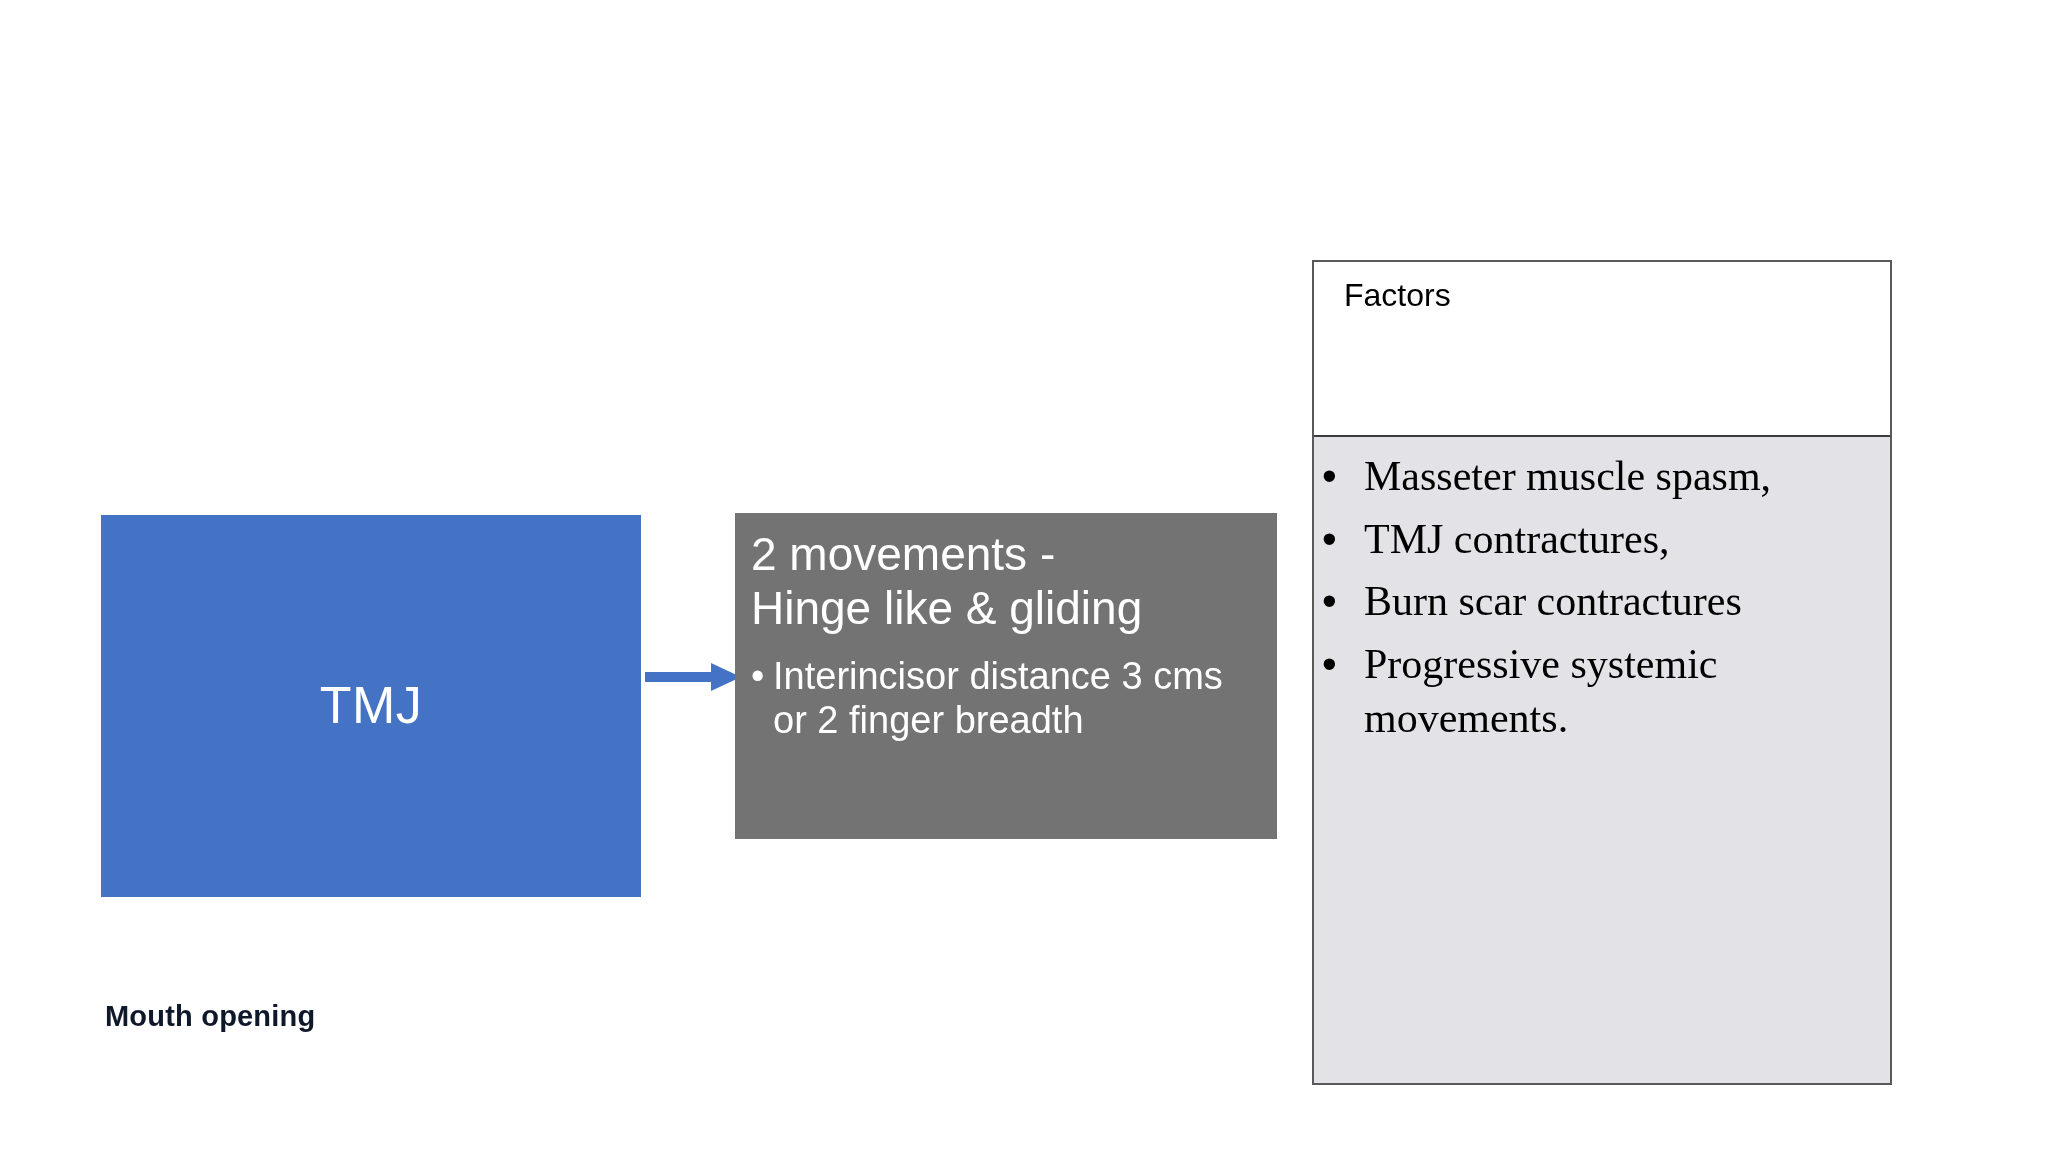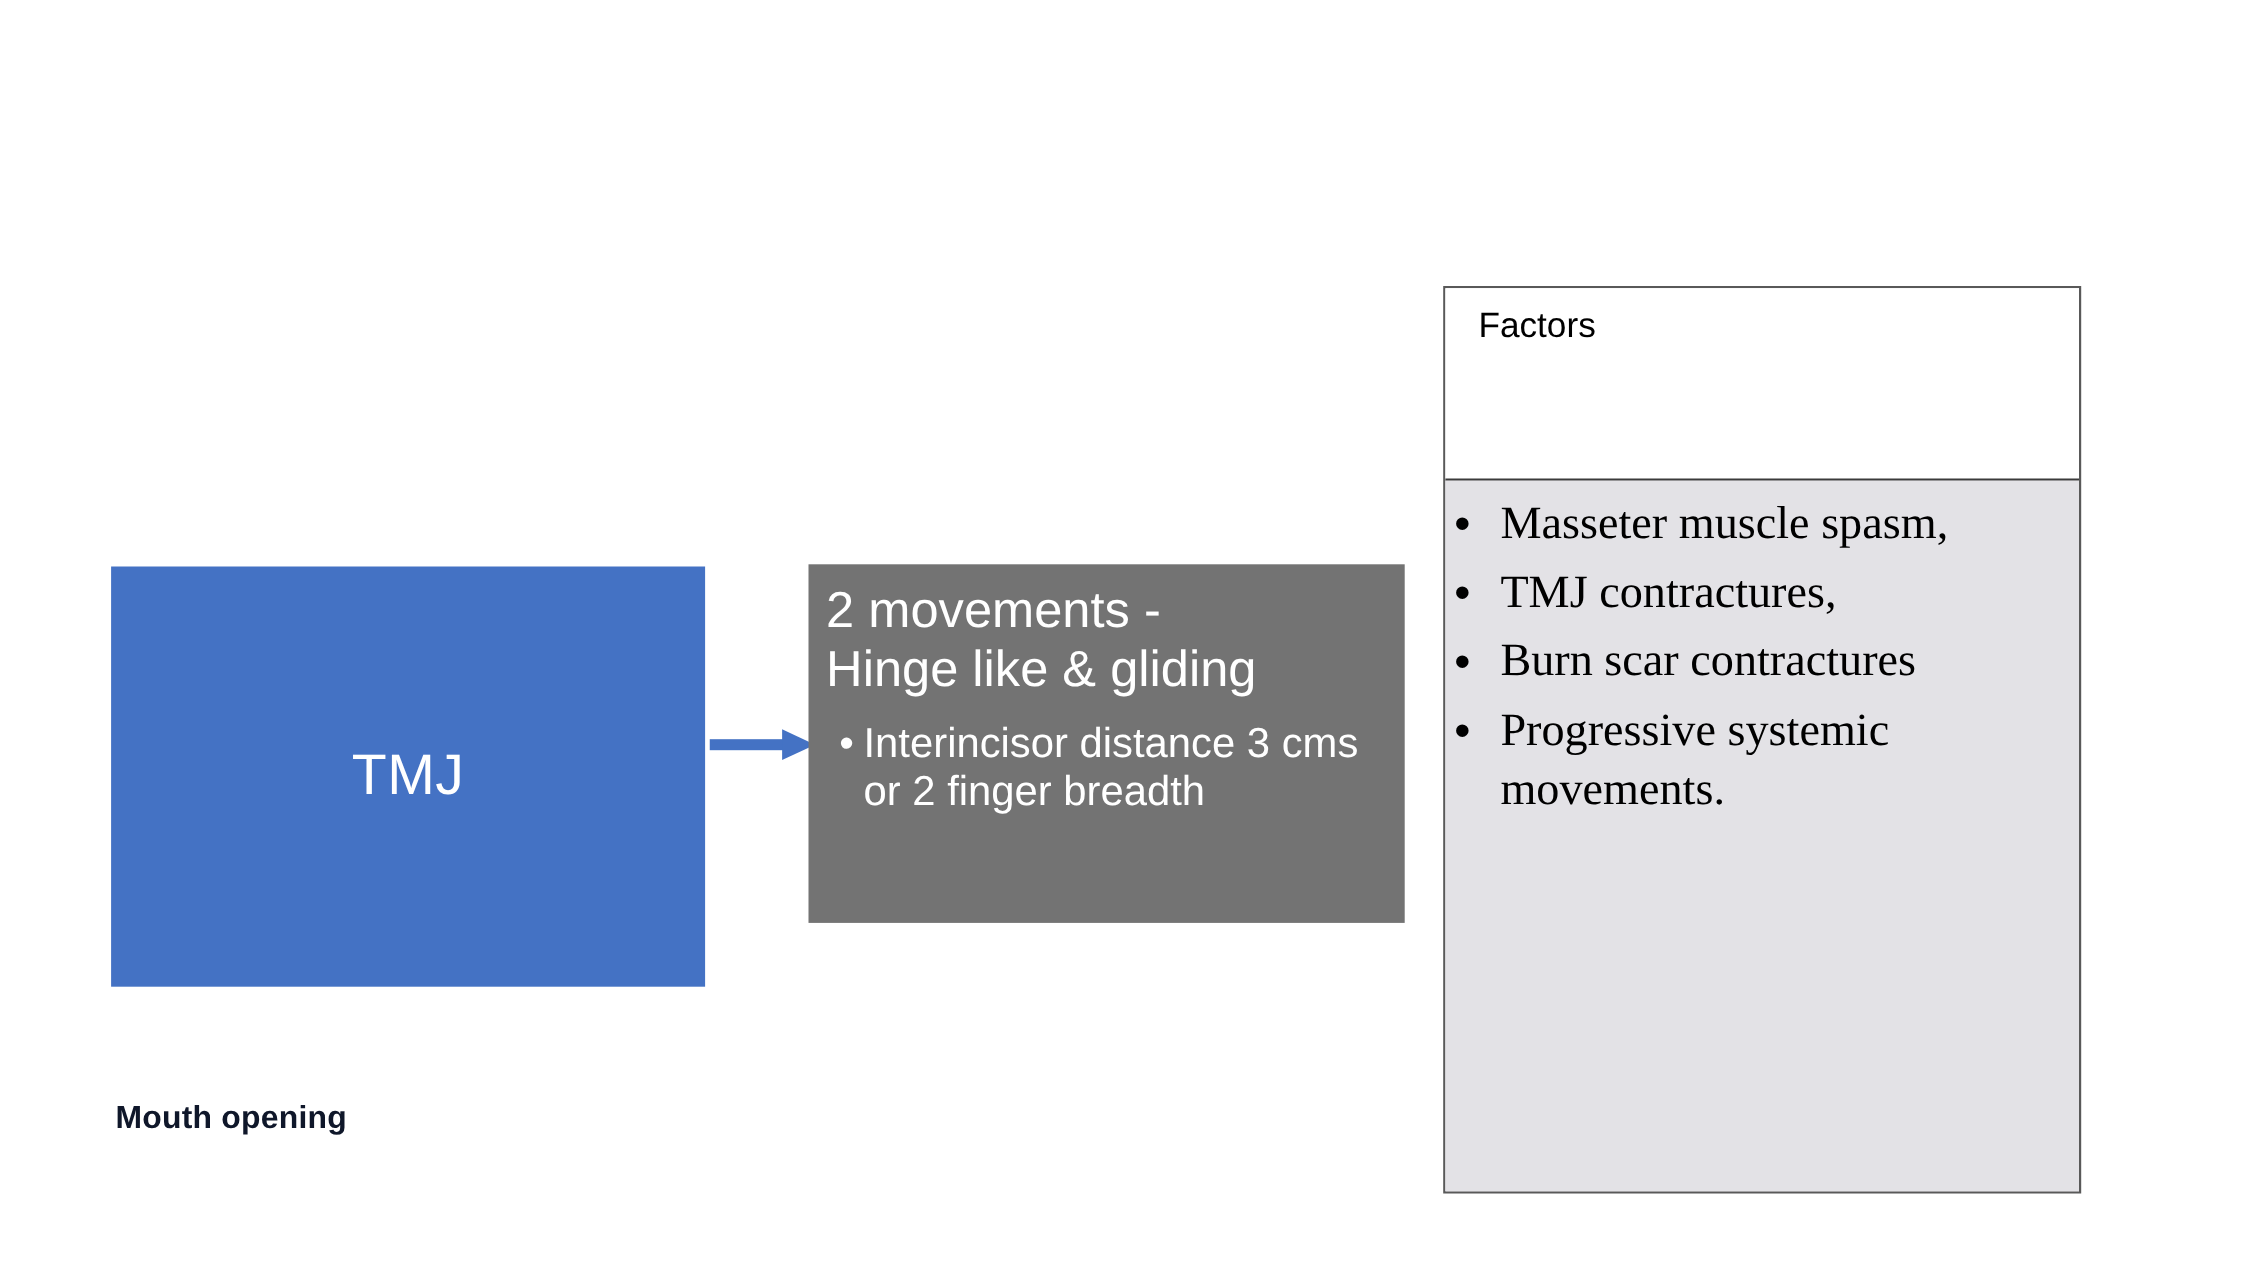--- a/index.html
+++ b/index.html
@@ -65,21 +65,21 @@
   }
   .movements-title {
     font-family: "Liberation Sans", sans-serif;
     font-size: 46px;
     font-weight: 400;
     line-height: 1.18;
     color: #ffffff;
     white-space: pre-line;
   }
   .movements-bullets {
-    margin: 18px 0 0 12px;
+    margin: 18px 0 0 0;
     padding: 0;
     list-style: none;
   }
   .movements-bullets li {
     position: relative;
     font-family: "Liberation Sans", sans-serif;
     font-size: 38px;
     font-weight: 400;
     line-height: 1.18;
     color: #ffffff;

